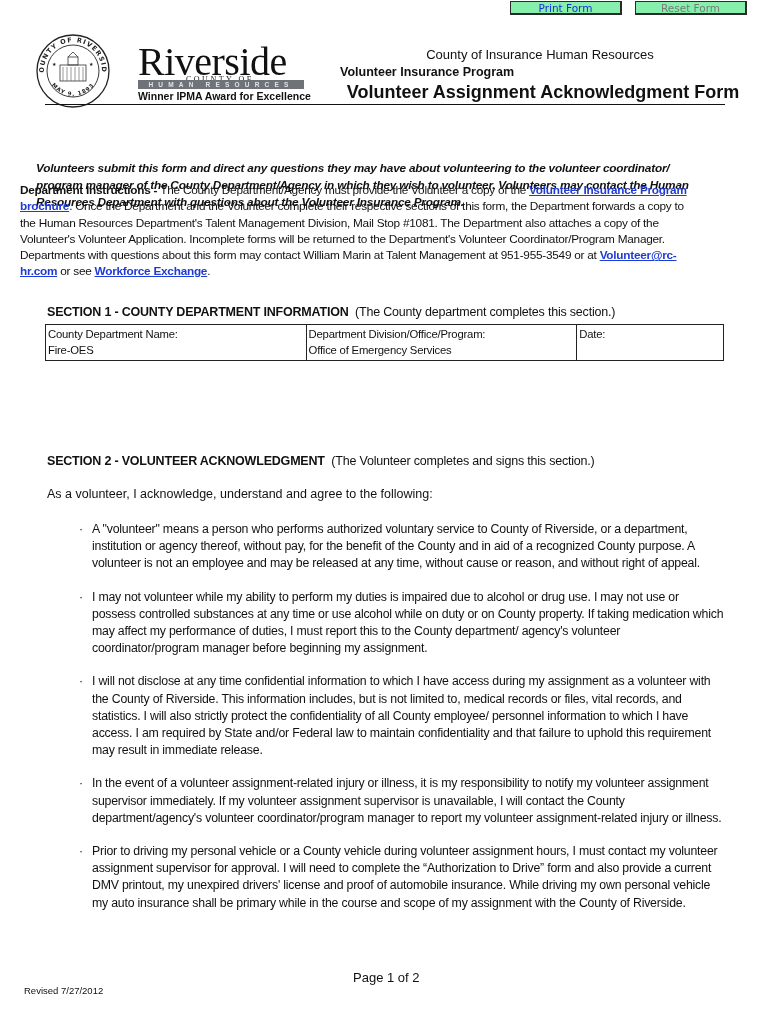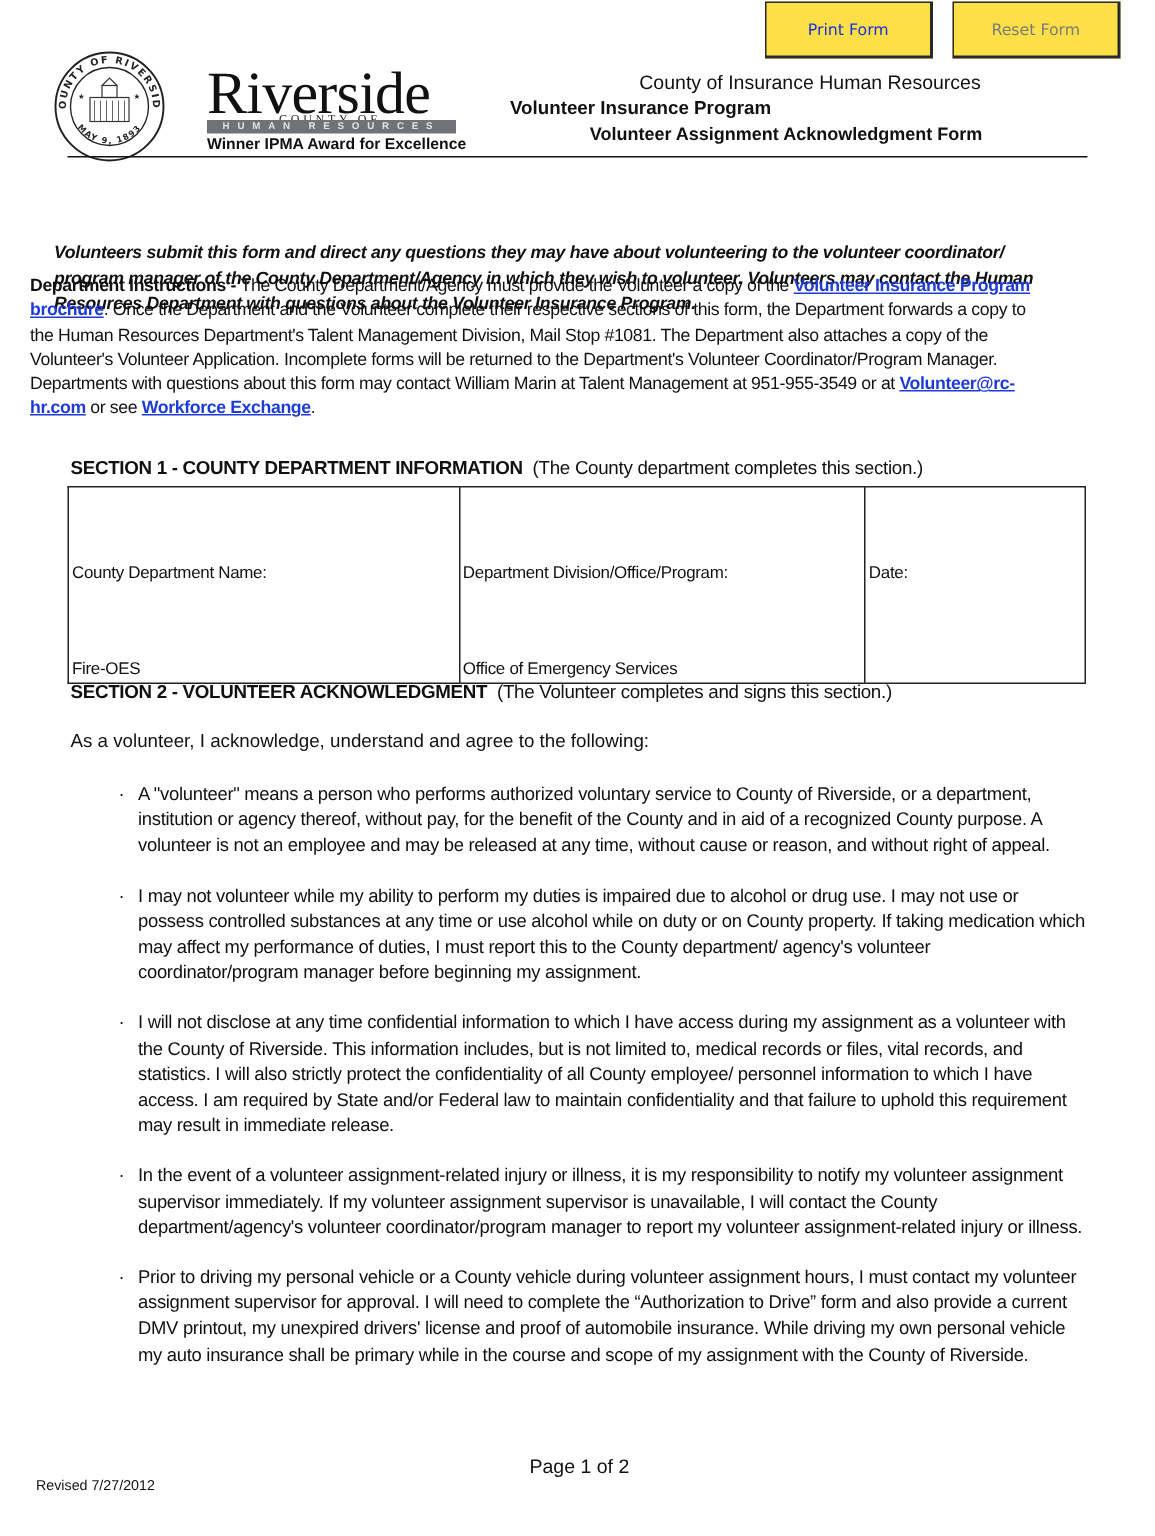--- a/index.html
+++ b/index.html
@@ -1,21 +1,21 @@
 <!DOCTYPE html>
 <html><head>
 <meta charset="utf-8">
 <style>
   * { box-sizing: border-box; margin: 0; padding: 0; }
   html, body { width: 770px; height: 1024px; background: #ffffff; overflow: hidden; }
   body { position: relative; font-family: "Liberation Sans", sans-serif; color: #111; }
 
   .form-btn {
-    position: absolute; top: 1px; height: 38px;
-    background: #fde047; border: 1px solid #2a2a2a;
+    position: absolute; top: 1px; height: 14px;
+    background: #86efac; border: 1px solid #2a2a2a;
     border-right-width: 2px; border-bottom-width: 2px;
     font-family: "DejaVu Sans", sans-serif; font-size: 10.5px;
     display: flex; align-items: center; justify-content: center;
     cursor: pointer;
   }
   #print-btn { left: 510px; width: 112px; color: #1a2ee0; }
   #reset-btn { left: 635px; width: 112px; color: #7a7a7a; }
 
   
   .seal { position: absolute; left: 33px; top: 33px; width: 80px; height: 76px; }
@@ -36,21 +36,21 @@
     letter-spacing: 5.2px; text-align: center; font-weight: bold;
   }
   .brand .award {
     position: absolute; left: 0; top: 58px; font-size: 10.5px; font-weight: bold; color: #111;
     white-space: nowrap;
   }
   .header-rule { position: absolute; left: 45px; top: 104px; width: 680px; height: 1px; background: #111; }
 
   .hdr-line1 { position: absolute; left: 340px; width: 400px; top: 47px; text-align: center; font-size: 13px; }
   .hdr-line2 { position: absolute; left: 340px; width: 400px; top: 65px; text-align: left; font-size: 12.5px; font-weight: bold; }
-  .hdr-line3 { position: absolute; left: 324px; width: 400px; top: 82px; text-align: center; font-size: 12px; font-weight: bold; }
+  .hdr-line3 { position: absolute; left: 343px; width: 400px; top: 82px; text-align: center; font-size: 18px; font-weight: bold; }
 
   .intro {
     position: absolute; left: 36px; top: 126px; width: 680px;
     font-size: 11.8px; line-height: 17px; font-style: italic; font-weight: bold; letter-spacing: -0.2px; margin-top: 34px;
   }
   .instructions {
     position: absolute; left: 20px; top: 182px; width: 680px;
     font-size: 11.8px; line-height: 16.3px; letter-spacing: -0.25px;
   }
   .instructions b { font-weight: bold; }
@@ -63,21 +63,21 @@
   #sec1-title { top: 305px; }
   #sec2-title { top: 454px; }
 
   table.info {
     position: absolute; left: 45px; top: 324px; width: 679px;
     border-collapse: collapse; font-size: 11.3px; letter-spacing: -0.2px;
   }
   table.info td {
     border: 1px solid #222; vertical-align: top; padding: 1px 2px; line-height: 16px; height: 35.5px;
   }
-  .cell-label, .cell-value { display: block; margin-top: 48px; }
+  .cell-label, .cell-value { display: block; }
 
   .agree-lead { position: absolute; left: 47px; top: 487px; font-size: 12.5px; }
 
   .bullets { position: absolute; left: 65px; top: 521px; width: 660px; }
   .bullet {
     position: relative; padding-left: 27px; text-indent: -13px;
     font-size: 12.3px; line-height: 17.2px; letter-spacing: -0.2px;
     margin-bottom: 16px;
   }
   .bullet .dot { display: inline-block; width: 13px; text-indent: 0; }

